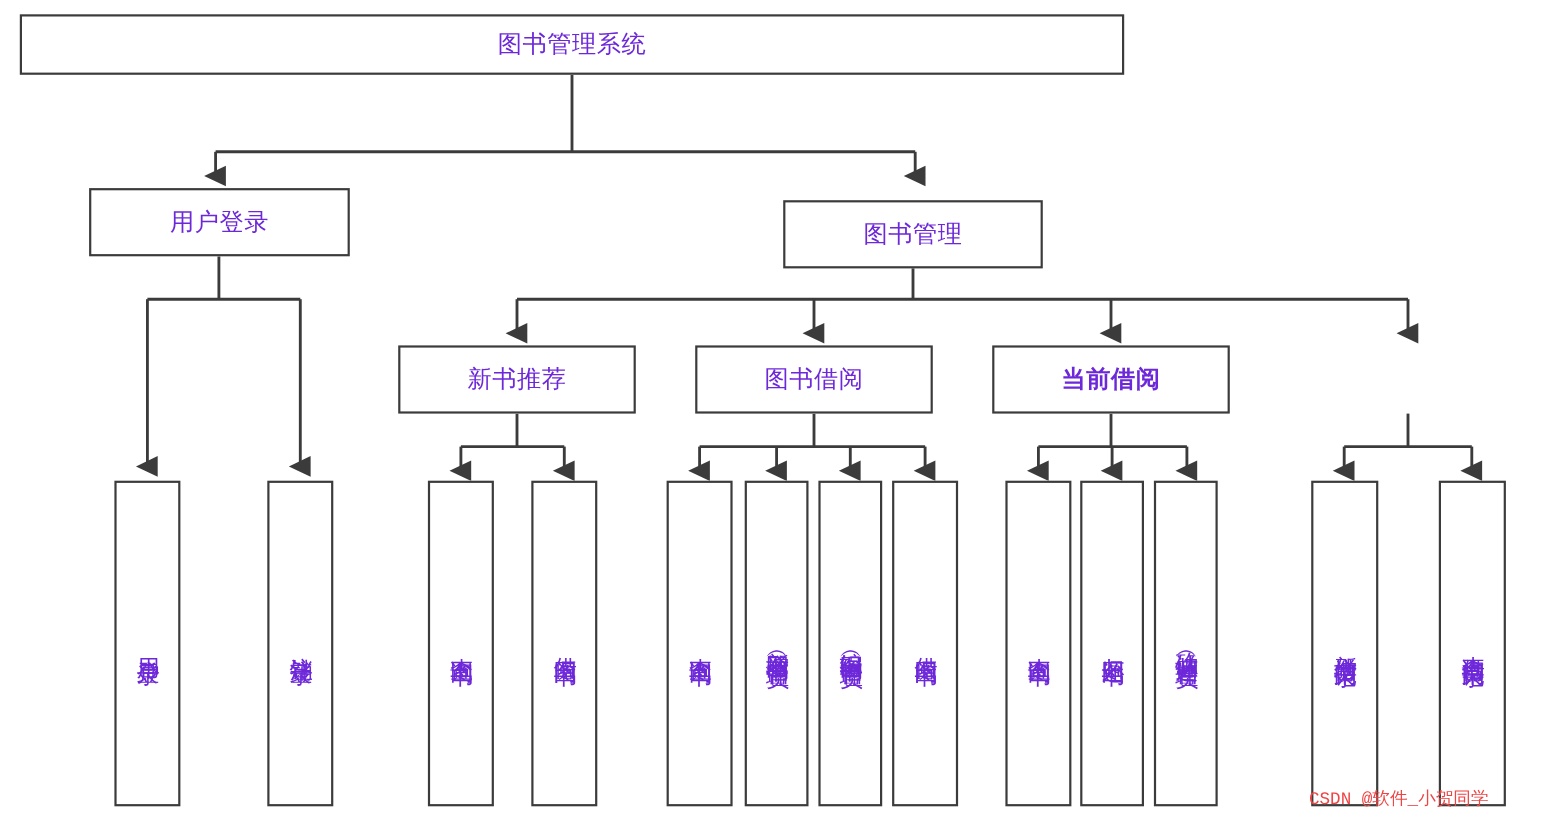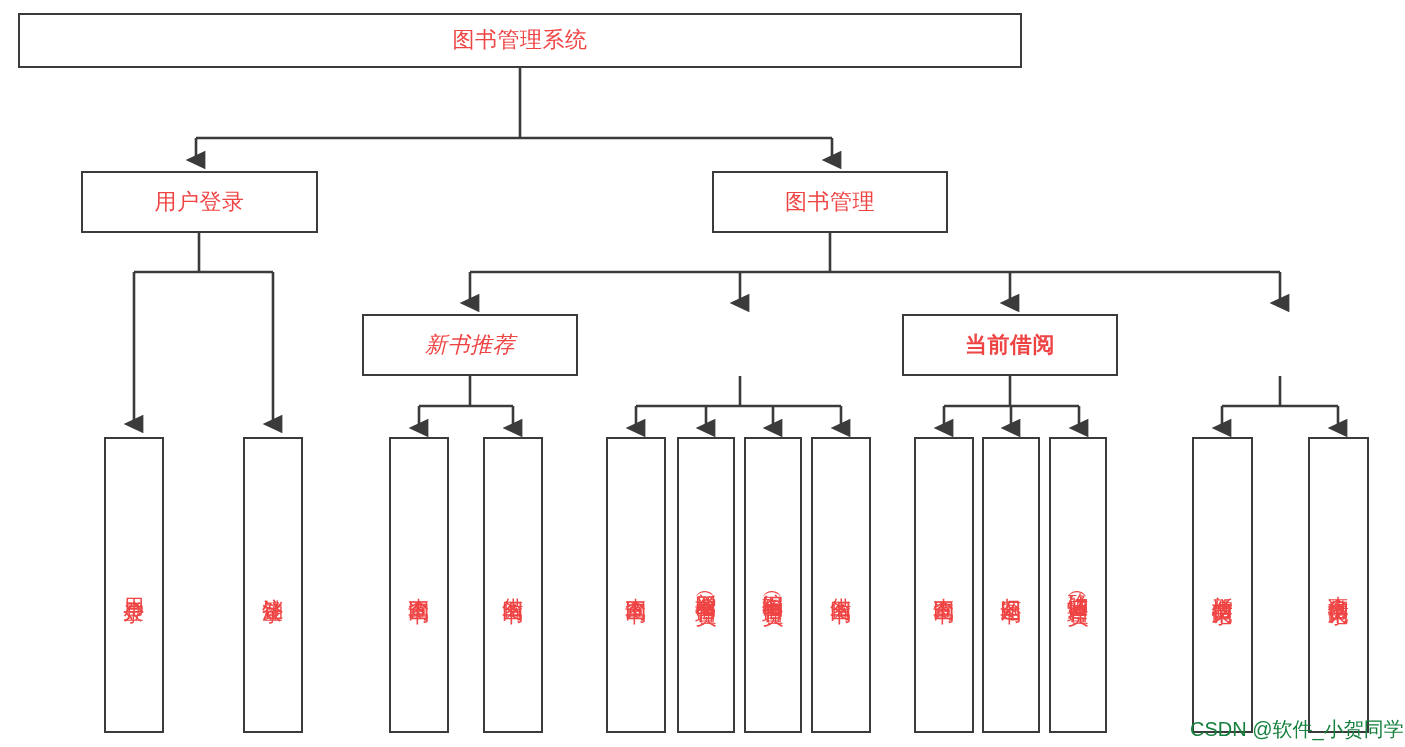--- a/index.html
+++ b/index.html
@@ -25,42 +25,43 @@
     height: 747px;
   }
   .node-box {
     position: absolute;
     box-sizing: border-box;
     border: 2px solid #3b3b3b;
     background: #ffffff;
     display: flex;
     align-items: center;
     justify-content: center;
-    color: #ef4444;
+    color: #6d28d9;
   }
   .node-label-h {
     font-size: 22px;
     line-height: 1.2;
     letter-spacing: 0.5px;
     white-space: nowrap;
   }
   .node-label-v {
     font-size: 21px;
     line-height: 1.22;
     writing-mode: vertical-rl;
     text-orientation: upright;
     letter-spacing: 2px;
     white-space: nowrap;
   }
   .watermark {
     position: absolute;
-    font-size: 20px;
-    color: #15803d;
+    font-size: 16px;
+    color: #ef4444;
     white-space: nowrap;
     pointer-events: none;
+    font-family: Liberation Mono, monospace;
   }
 </style>
 </head>
 <body>
 
 <div id="diagram-root">
 
   <svg class="diagram-canvas" viewBox="0 0 1405 747" xmlns="http://www.w3.org/2000/svg">
     <defs>
       <marker id="arrowhead" markerWidth="9" markerHeight="9" refX="4.2" refY="4.2" orient="auto" markerUnits="strokeWidth">
@@ -112,26 +113,29 @@
     </g>
   </svg>
 
   <div class="node-box" style="left:18px; top:13px; width:1004px; height:55px;">
     <span class="node-label-h">图书管理系统</span>
   </div>
 
   <div class="node-box" style="left:81px; top:171px; width:237px; height:62px;">
     <span class="node-label-h">用户登录</span>
   </div>
-  <div class="node-box" style="left:712px; top:171px; width:236px; height:62px;">
+  <div class="node-box" style="left:712px; top:182px; width:236px; height:62px;">
     <span class="node-label-h">图书管理</span>
   </div>
 
-  <div class="node-box" style="left:362px; top:314px; width:216px; height:62px;font-style:italic;">
+  <div class="node-box" style="left:362px; top:314px; width:216px; height:62px;">
     <span class="node-label-h">新书推荐</span>
+  </div>
+  <div class="node-box" style="left:632px; top:314px; width:216px; height:62px;">
+    <span class="node-label-h">图书借阅</span>
   </div>
   <div class="node-box" style="left:902px; top:314px; width:216px; height:62px;font-weight:bold;">
     <span class="node-label-h">当前借阅</span>
   </div>
 
   <div class="node-box" style="left:104px; top:437px; width:60px; height:296px;">
     <span class="node-label-v">用户登录</span>
   </div>
   <div class="node-box" style="left:243px; top:437px; width:60px; height:296px;">
     <span class="node-label-v">注销登录</span>

